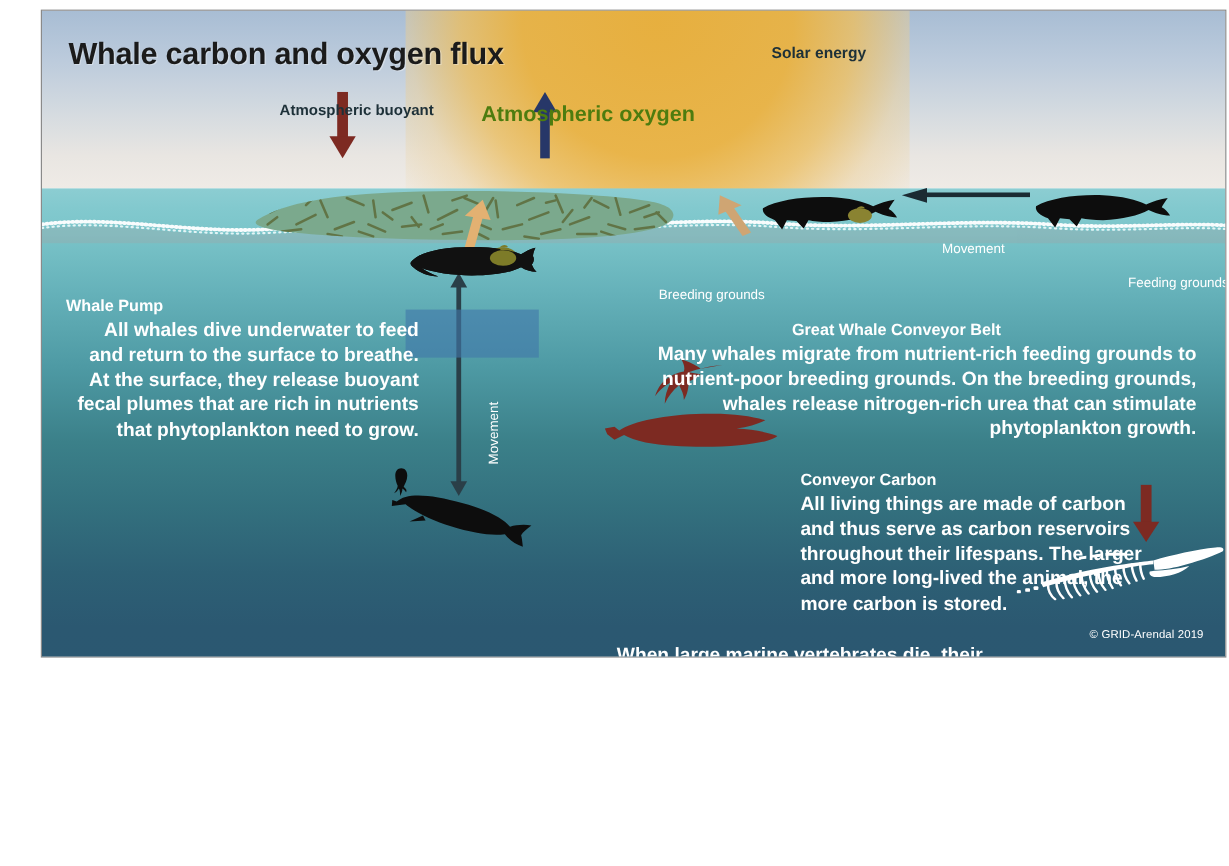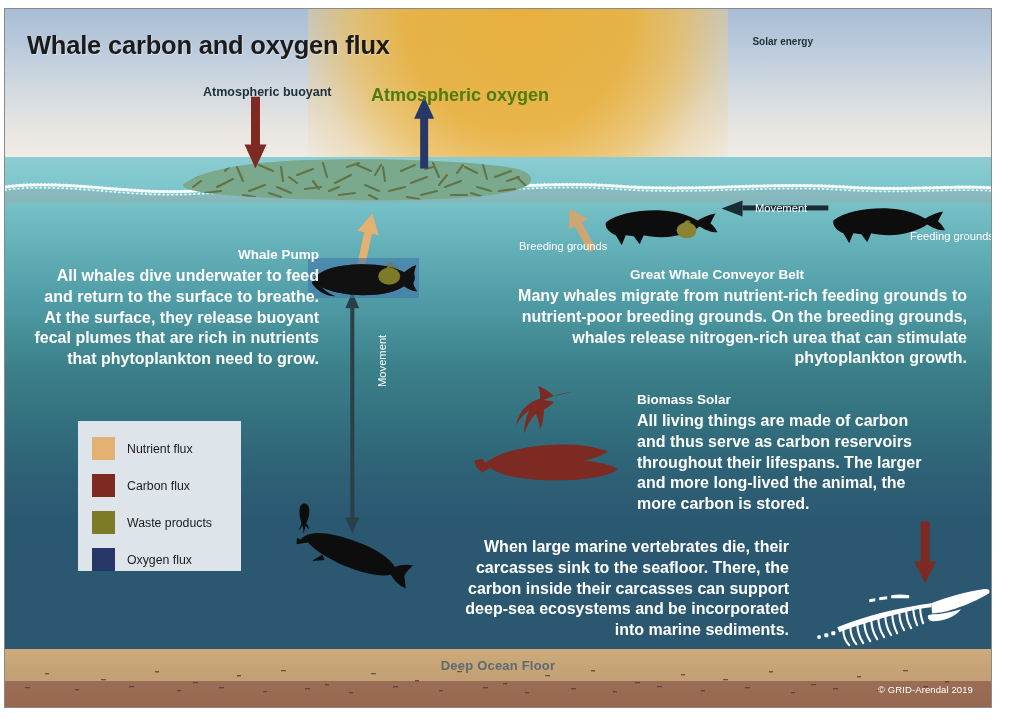--- a/index.html
+++ b/index.html
@@ -11,22 +11,22 @@
   }
   #infographic {
     position: relative;
     width: 1024px;
     height: 722px;
     overflow: hidden;
     background: #ffffff;
   }
   .frame {
     position: absolute;
-    left: 4px; top: 8px;
-    width: 988px; height: 700px;
+    left: 34px; top: 8px;
+    width: 988px; height: 540px;
     border: 1px solid #8a8a8a;
     overflow: hidden;
     box-sizing: border-box;
   }
 
   
   .sky {
     position: absolute; left: 0; top: 0;
     width: 100%; height: 148px;
     background: linear-gradient(to bottom, #a8bdd4 0%, #bccbdc 28%, #d5dbe0 58%, #e9e6e2 82%, #efebe6 100%);
@@ -42,22 +42,22 @@
        rgba(236,190,95,0.80) 55%,
        rgba(238,205,140,0.45) 70%,
        rgba(240,220,180,0.12) 85%,
        rgba(240,225,195,0) 100%);
     pointer-events: none;
   }
   .solar-label {
     position: absolute;
     left: 608px; top: 27px;
     width: 200px;
-    text-align: right;
-    font-size: 10px;
+    text-align: left;
+    font-size: 13px;
     color: #1d3038;
     font-weight: 600;
   }
 
   .title {
     position: absolute;
     left: 22px; top: 22px;
     font-size: 25.5px;
     font-weight: bold;
     color: #1b1b1b;
@@ -152,21 +152,21 @@
     font-weight: bold;
     letter-spacing: 0;
   }
   .block p {
     margin: 0;
     font-size: 16px;
     line-height: 1.30;
     font-weight: 600;
   }
   .b-whale-pump { left: 20px; top: 238px; width: 294px; text-align: right; }
-  .b-whale-pump h3 { text-align: right; }
+  .b-whale-pump h3 { text-align: left; }
   .b-conveyor   { left: 462px; top: 258px; width: 500px; text-align: right; }
   .b-conveyor h3 { text-align: center; }
   .b-biomass    { left: 632px; top: 383px; width: 290px; text-align: left; }
   .b-deadfall   { left: 450px; top: 528px; width: 334px; text-align: right; }
   .b-deadfall h3 { text-align: center; }
 
   
   .small-label {
     position: absolute;
     font-size: 11.2px;
@@ -520,41 +520,23 @@
       <h3>Whale Pump</h3>
       <p>All whales dive underwater to feed and return to the surface to breathe. At the surface, they release buoyant fecal plumes that are rich in nutrients that phytoplankton need to grow.</p>
     </div>
 
     <div class="block b-conveyor">
       <h3>Great Whale Conveyor Belt</h3>
       <p>Many whales migrate from nutrient-rich feeding grounds to nutrient-poor breeding grounds. On the breeding grounds, whales release nitrogen-rich urea that can stimulate phytoplankton growth.</p>
     </div>
 
     <div class="block b-biomass">
-      <h3>Biomass Solar</h3>
+      <h3>Conveyor Carbon</h3>
       <p>All living things are made of carbon and thus serve as carbon reservoirs throughout their lifespans. The larger and more long-lived the animal, the more carbon is stored.</p>
     </div>
 
     <div class="block b-deadfall">
       <p>When large marine vertebrates die, their carcasses sink to the seafloor. There, the carbon inside their carcasses can support deep-sea ecosystems and be incorporated into marine sediments.</p>
     </div>
 
-    <div class="legend">
-      <div class="legend-row">
-        <span class="swatch" style="background: rgb(227, 177, 114);"></span>
-        <span class="legend-label">Nutrient flux</span>
-      </div>
-      <div class="legend-row">
-        <span class="swatch" style="background: rgb(125, 42, 34);"></span>
-        <span class="legend-label">Carbon flux</span>
-      </div>
-      <div class="legend-row">
-        <span class="swatch" style="background: rgb(125, 123, 40);"></span>
-        <span class="legend-label">Waste products</span>
-      </div>
-      <div class="legend-row">
-        <span class="swatch" style="background: rgb(39, 55, 104);"></span>
-        <span class="legend-label">Oxygen flux</span>
-      </div>
-    </div>
 
   </div>
 </div>
 
 </body></html>

